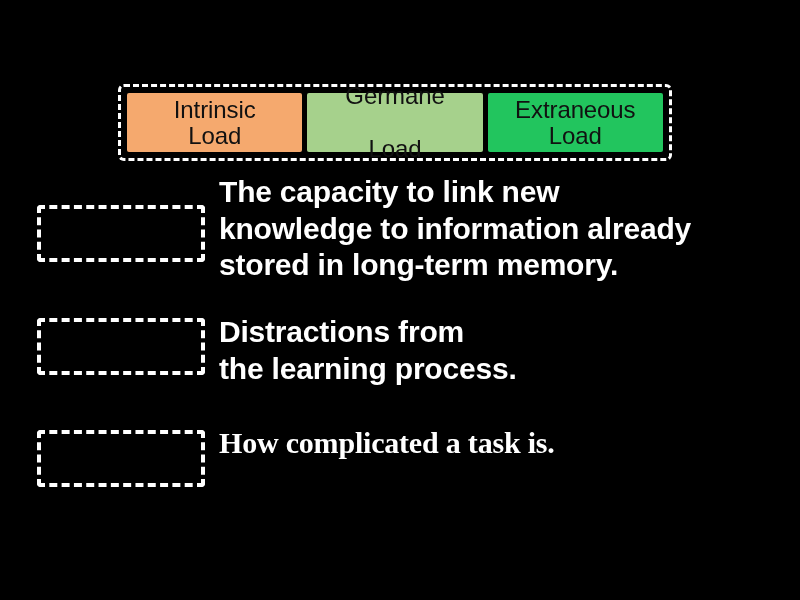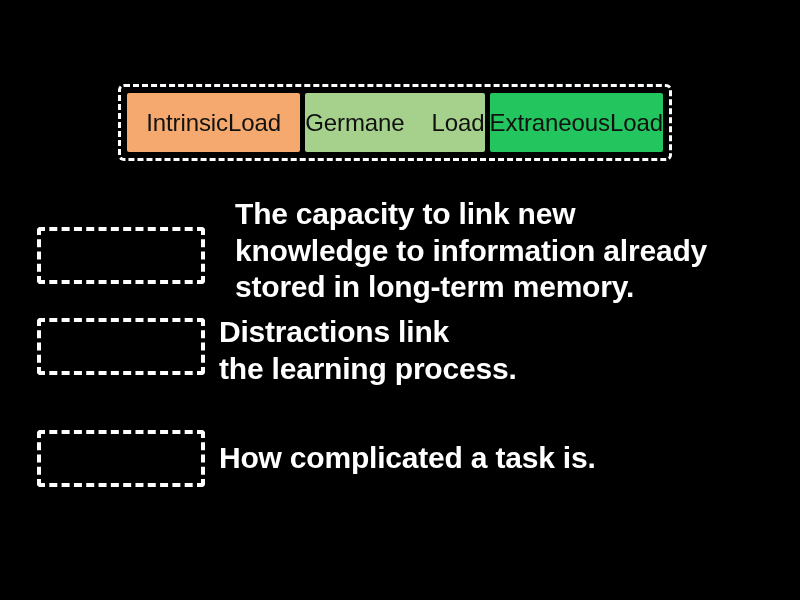--- a/index.html
+++ b/index.html
@@ -27,20 +27,21 @@
     border: 3px dashed #ffffff;
     border-radius: 6px;
     display: flex;
     align-items: stretch;
     padding: 6px;
     gap: 5px;
   }
   .tile {
     flex: 1 1 0;
     display: flex;
+    flex-direction: column;
     align-items: center;
     justify-content: center;
     border-radius: 2px;
     color: #111111;
     font-size: 24px;
     line-height: 1.08;
     font-weight: 400;
     text-align: center;
     letter-spacing: -0.1px;
     cursor: grab;
@@ -49,21 +50,21 @@
   .tile .line { display: block; }
 
   
   .question-row {
     position: absolute;
     left: 0;
     width: 800px;
     display: flex;
     align-items: flex-start;
   }
-  #question-row-0 { top: 196px; gap: 16px; }
+  #question-row-0 { top: 174px; }
   #question-row-1 { top: 306px; }
   #question-row-2 { top: 424px; }
 
   .dropzone {
     width: 168px;
     height: 57px;
     margin-left: 37px;
     box-sizing: border-box;
     border: 4px dashed #ffffff;
     border-radius: 4px;
@@ -78,21 +79,21 @@
     margin-left: 14px;
     color: #ffffff;
     font-size: 30px;
     font-weight: bold;
     line-height: 1.22;
     letter-spacing: -0.2px;
     max-width: 565px;
     white-space: pre-line;
   }
   #question-row-1 .answer-text { margin-top: 8px; }
-  #question-row-2 .answer-text { margin-top: 16px; }
+  #question-row-2 .answer-text { margin-top: 1px; font-family: Liberation Serif, serif; }
 </style>
 </head>
 <body style="background: rgb(0, 0, 0);">
 
 <div id="tile-tray">
 
   <div class="tile" id="tile-0" style="background: rgb(245, 169, 110); color: rgb(17, 17, 17);">
     <span class="line">Intrinsic</span>
     <span class="line">Load</span>
   </div>
@@ -111,20 +112,20 @@
 
 <div class="question-row" id="question-row-0">
   <div class="dropzone"></div>
   <div class="answer-text">The capacity to link new
 knowledge to information already
 stored in long-term memory.</div>
 </div>
 
 <div class="question-row" id="question-row-1">
   <div class="dropzone"></div>
-  <div class="answer-text">Distractions link
+  <div class="answer-text">Distractions from
 the learning process.</div>
 </div>
 
 <div class="question-row" id="question-row-2">
   <div class="dropzone"></div>
   <div class="answer-text">How complicated a task is.</div>
 </div>
 
 </body></html>

